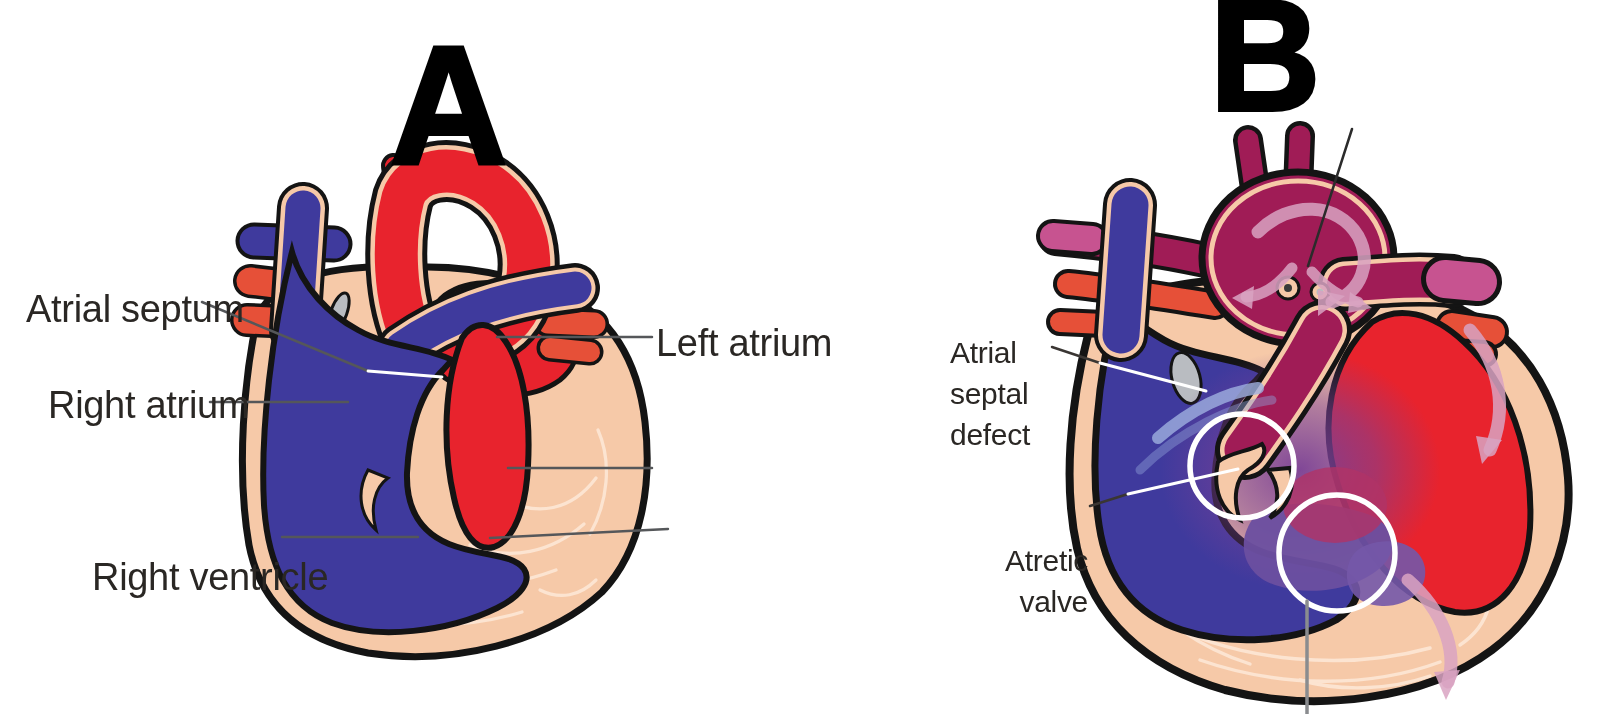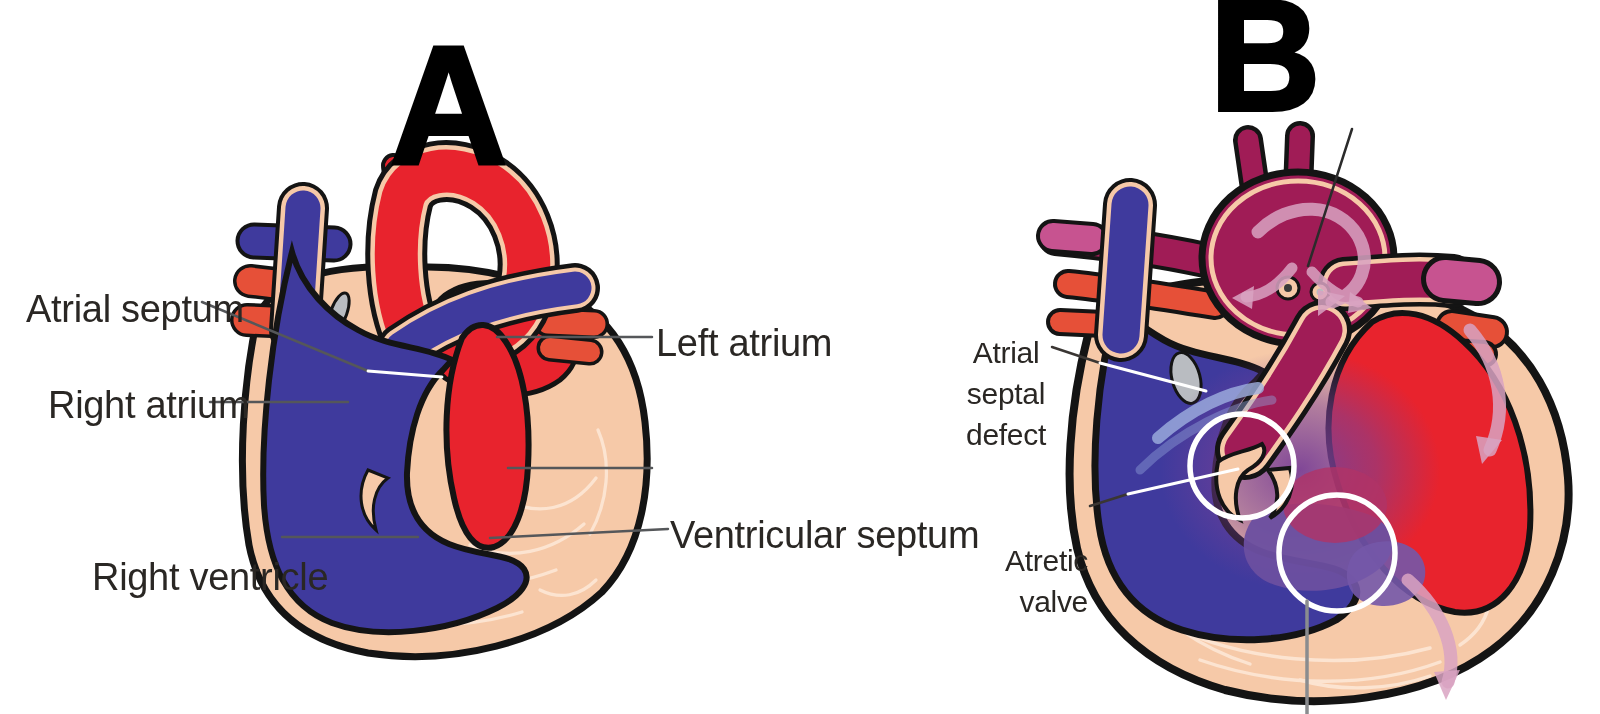--- a/index.html
+++ b/index.html
@@ -11,21 +11,21 @@
   #letter-a{left:388px;top:22px;font-size:168px;}
   #letter-b{left:1208px;top:-24px;font-size:158px;}
   .lbl{position:absolute;color:#2a2724;font-size:38px;letter-spacing:-0.3px;white-space:nowrap;}
   #lbl-atrial-septum{left:26px;top:288px;}
   #lbl-right-atrium{left:48px;top:384px;}
   #lbl-right-ventricle{left:92px;top:520px;margin-top:36px;}
   #lbl-left-atrium{left:656px;top:322px;}
   #lbl-left-ventricle{left:654px;top:452px;}
   #lbl-ventricular-septum{left:670px;top:514px;}
   .lbl-multi{position:absolute;color:#2a2724;font-size:30px;letter-spacing:-0.3px;line-height:41px;}
-  #lbl-asd{left:950px;top:332px;width:112px;text-align:center;}
+  #lbl-asd{left:950px;top:332px;width:112px;}
   #lbl-atretic{left:904px;top:492px;width:184px;text-align:right;margin-top:48px;}
   .lbl-multi span{display:block;}
 </style>
 </head>
 <body>
 
 <div id="stage">
 
 <svg id="heart-art" viewBox="0 0 1600 714" xmlns="http://www.w3.org/2000/svg">
   <defs>
@@ -249,21 +249,20 @@
   </g>
 </svg>
 
 <div class="big-letter" id="letter-a">A</div>
 <div class="big-letter" id="letter-b">B</div>
 
 <div class="lbl" id="lbl-atrial-septum">Atrial septum</div>
 <div class="lbl" id="lbl-right-atrium">Right atrium</div>
 <div class="lbl" id="lbl-right-ventricle">Right ventricle</div>
 <div class="lbl" id="lbl-left-atrium">Left atrium</div>
-<div class="lbl" id="lbl-ventricular-septum">Ventricular septum</div>
 
 <div class="lbl-multi" id="lbl-asd">
   <span>Atrial</span>
   <span>septal</span>
   <span>defect</span>
 </div>
 <div class="lbl-multi" id="lbl-atretic">
   <span>Atretic</span>
   <span>valve</span>
 </div>

